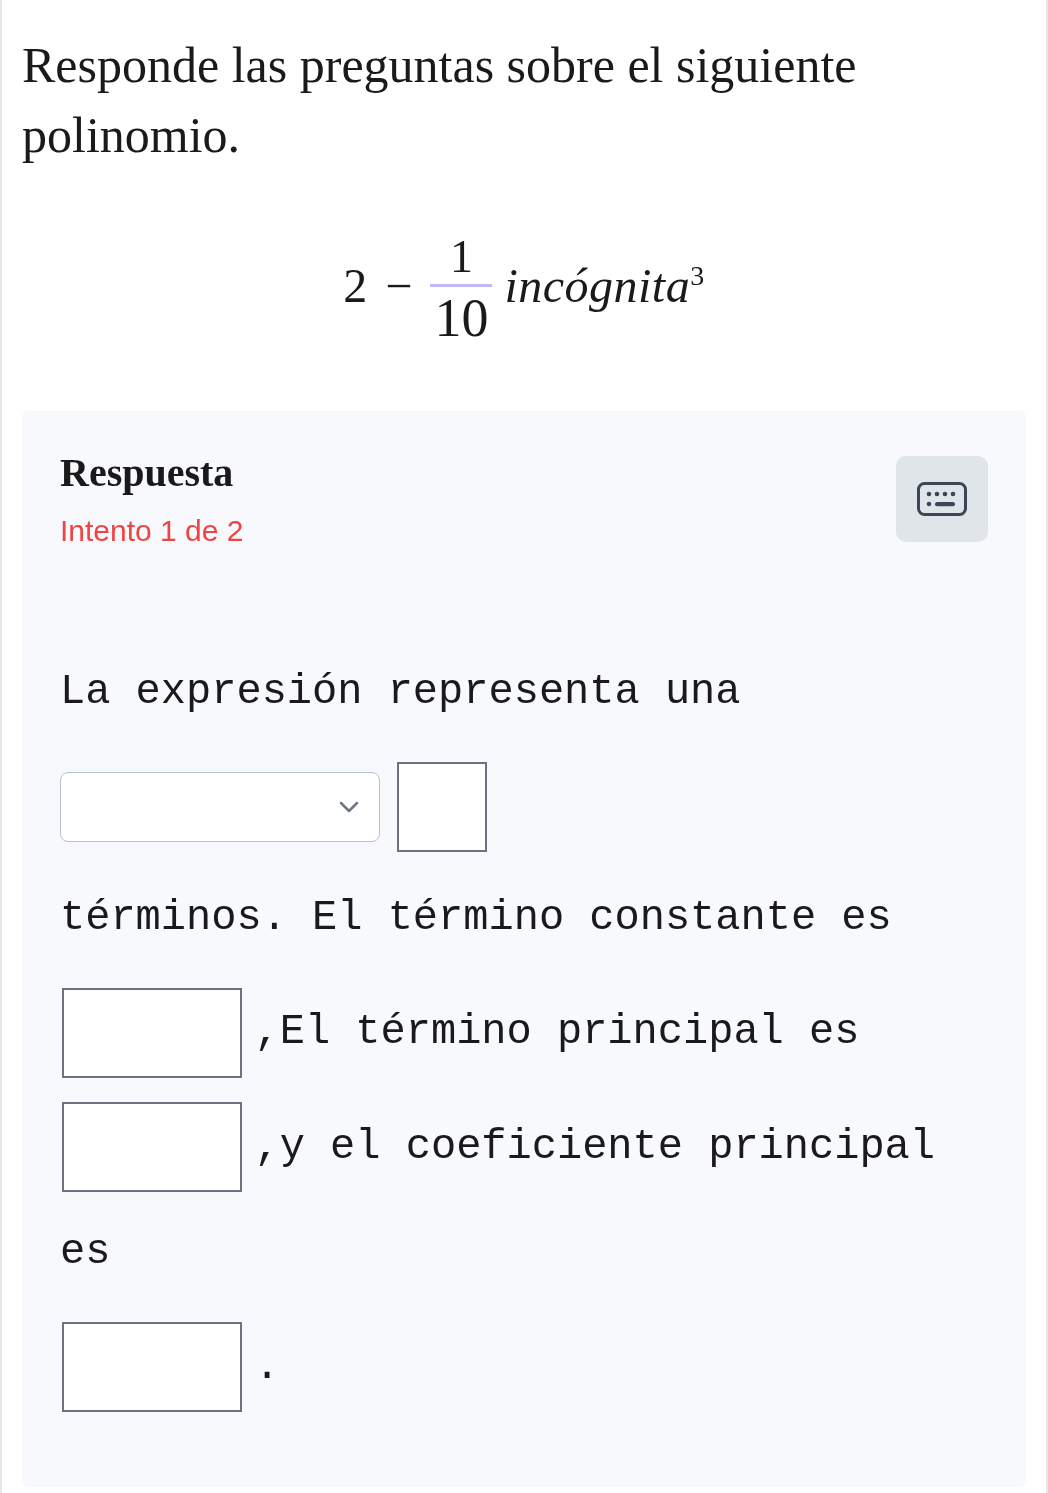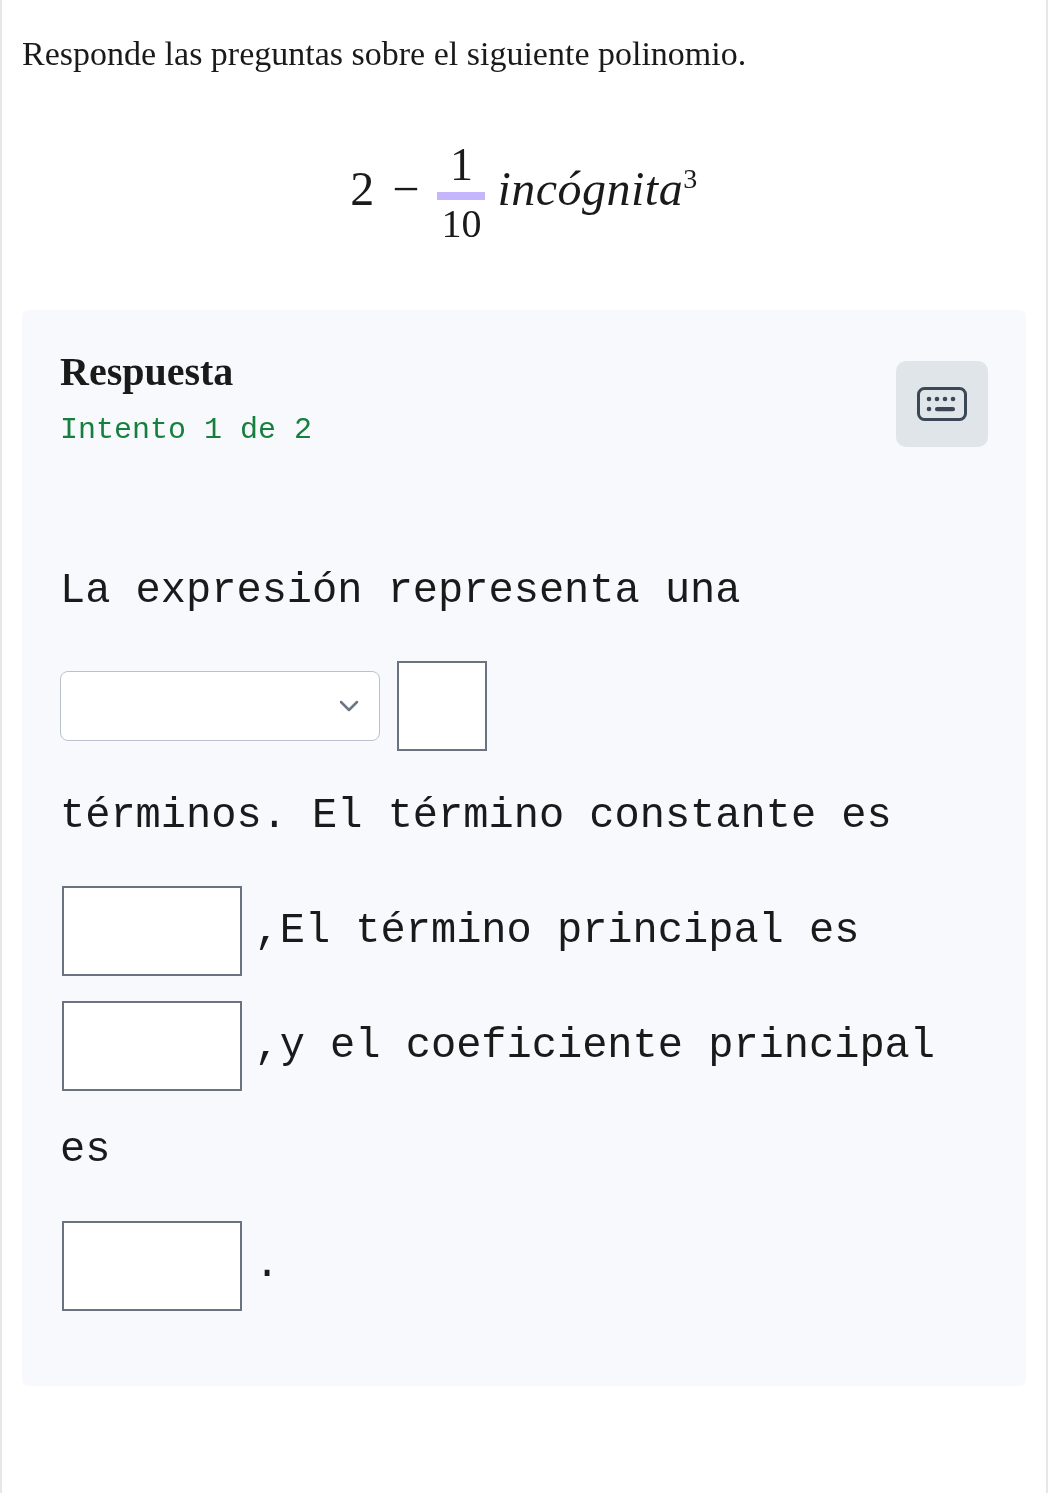--- a/index.html
+++ b/index.html
@@ -13,21 +13,21 @@
       width: 1048px;
       height: 1493px;
       position: relative;
       border-left: 2px solid #e5e7eb;
       border-right: 2px solid #e5e7eb;
     }
     .content {
       padding: 30px 20px 0 20px;
     }
     .prompt-text {
-      font-size: 34px;
+      font-size: 50px;
       color: #1a1a1a;
       line-height: 1.4;
       margin-bottom: 60px;
     }
     .math-expression {
       text-align: center;
       margin-bottom: 70px;
       font-size: 48px;
       font-style: italic;
       color: #1a1a1a;
@@ -51,23 +51,23 @@
       font-style: normal;
       line-height: 1;
       position: relative;
       top: 4px;
     }
     .fraction .num {
       font-size: 46px;
       padding: 0 8px 4px 8px;
     }
     .fraction .den {
-      font-size: 40px;
+      font-size: 54px;
       padding: 4px 4px 0 4px;
-      border-top: 8px solid #c4b5fd;
+      border-top: 3px solid #c4b5fd;
     }
     .variable {
       font-style: italic;
       letter-spacing: 0.5px;
       margin-left: -6px;
       text-align: right;
     }
     .variable sup {
       font-size: 28px;
       vertical-align: super;
@@ -75,32 +75,32 @@
     }
     .answer-panel {
       background: #f7f9fc;
       border-radius: 6px;
       margin: 0 20px;
       padding: 38px 38px 60px 38px;
     }
     .answer-header {
       display: flex;
       justify-content: space-between;
-      align-items: flex-end;
+      align-items: center;
     }
     .answer-title {
       font-size: 40px;
       font-weight: bold;
       color: #1a1a1a;
       margin-bottom: 18px;
     }
     .attempt-text {
       font-size: 30px;
-      color: #15803d;
-      font-family: Liberation Mono, monospace;
+      color: #ef4444;
+      font-family: Liberation Sans, sans-serif;
     }
     .keyboard-button {
       width: 92px;
       height: 86px;
       background: #e0e5ea;
       border-radius: 10px;
       display: flex;
       align-items: center;
       justify-content: center;
       cursor: pointer;

